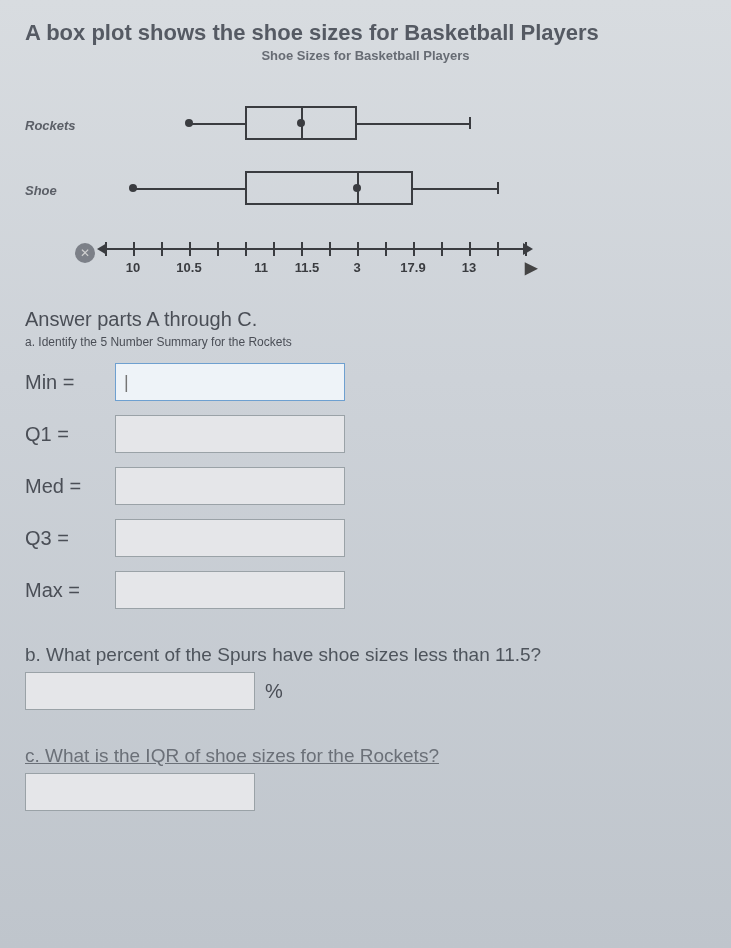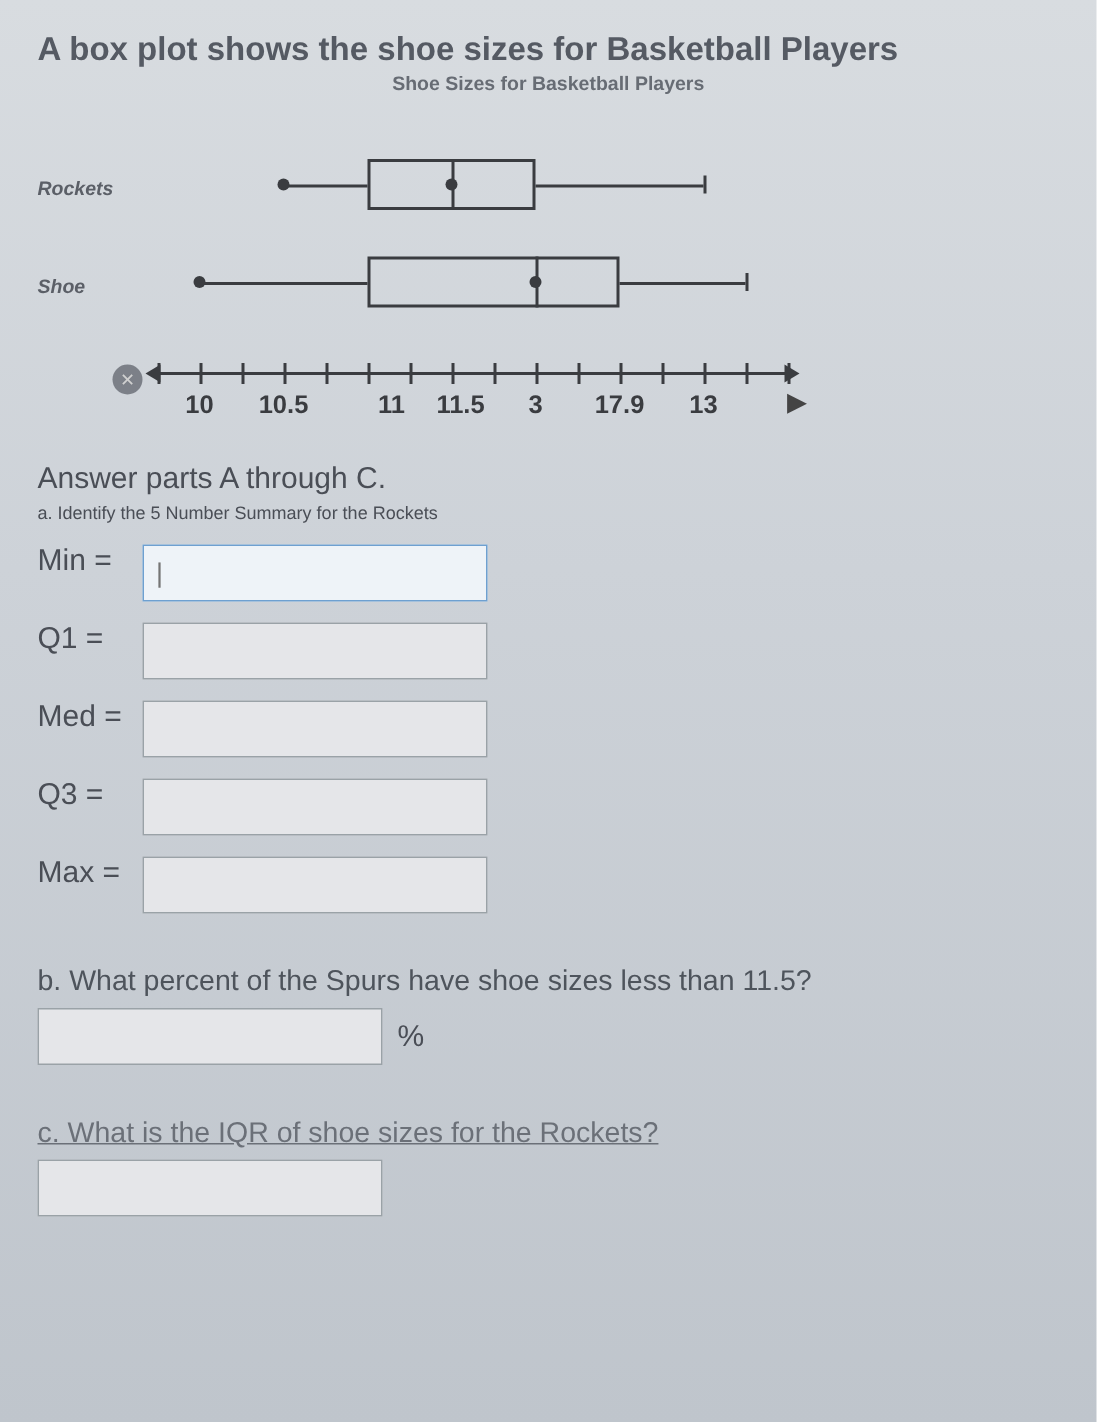--- a/index.html
+++ b/index.html
@@ -128,21 +128,21 @@
   .tick {
     position: absolute;
     top: 4px;
     width: 2px;
     height: 14px;
     background: #3a3c40;
   }
   .tick-label {
     position: absolute;
     top: 22px;
-    font-size: 17px;
+    font-size: 13px;
     font-weight: bold;
     color: #3a3c40;
     transform: translateX(-50%);
   }
   .nav-dot {
     position: absolute;
     left: 50px;
     top: 155px;
     width: 20px;
     height: 20px;
@@ -166,21 +166,23 @@
     color: #4a4e56;
     margin-top: 15px;
   }
   .part-a {
     font-size: 12px;
     color: #4a4e56;
     margin-top: 4px;
   }
   .row {
     display: flex;
+    align-items: center;
     margin-top: 14px;
+    gap: 20px;
   }
   .label {
     font-size: 20px;
     color: #4a4e56;
     min-width: 70px;
   }
   .input {
     width: 230px;
     height: 38px;
     border: 1px solid #9aa2a7;

